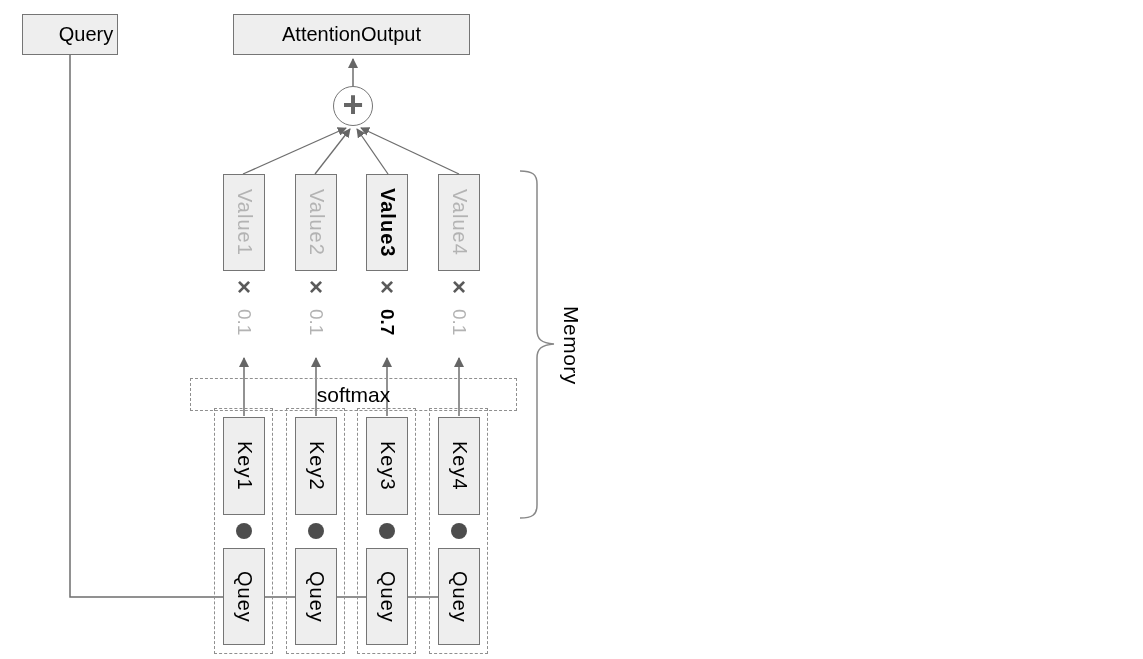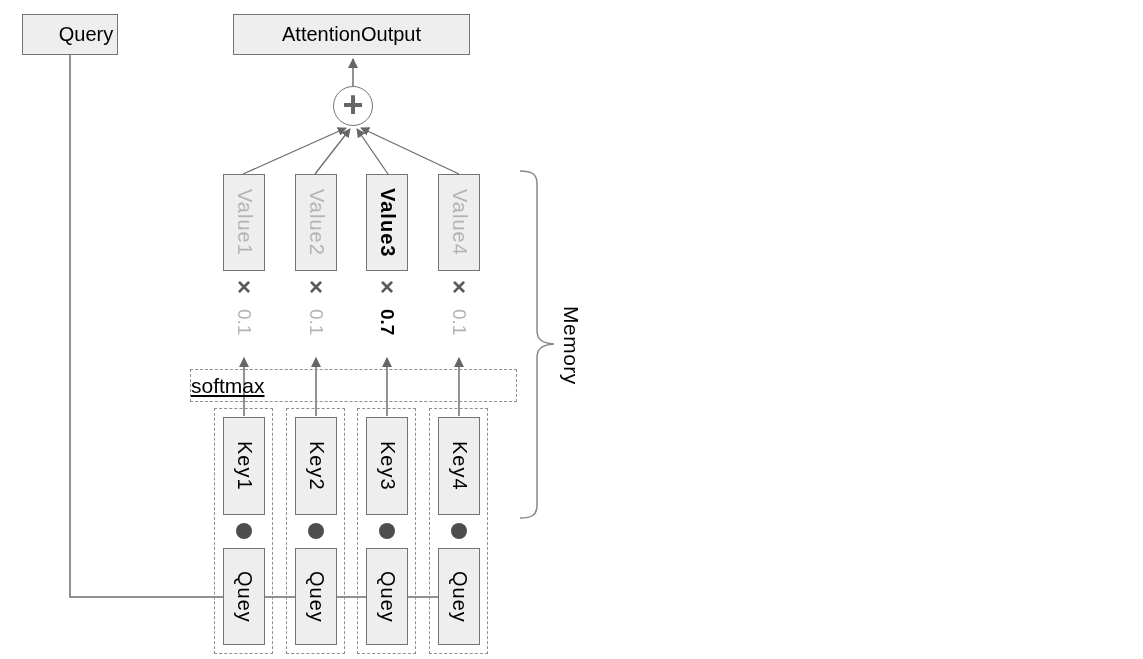--- a/index.html
+++ b/index.html
@@ -42,24 +42,24 @@
     display:flex;align-items:center;justify-content:center;
     font-size:24px;font-weight:bold;color:#5a5a5a;z-index:2;
   }
   .weight{
     position:absolute;top:299px;width:24px;height:46px;
     display:flex;align-items:center;justify-content:center;
     z-index:2;
   }
   .weight .vtext{font-size:19px;letter-spacing:0;}
   .softmax{
-    position:absolute;left:190px;top:369px;width:327px;height:33px;
+    position:absolute;left:190px;top:378px;width:327px;height:33px;
     border:1.4px dashed #8f8f8f;box-sizing:border-box;
-    display:flex;align-items:center;justify-content:flex-start;
-    background:transparent;z-index:1;text-decoration:underline;
+    display:flex;align-items:center;justify-content:center;
+    background:transparent;z-index:1;
   }
   .softmax-label{font-size:21px;color:#000;}
   .mem-col{
     position:absolute;top:408px;width:59px;height:246px;
     border:1.4px dashed #8f8f8f;box-sizing:border-box;
     background:transparent;z-index:1;
   }
   .dot{
     position:absolute;top:523px;width:16px;height:16px;border-radius:50%;
     background:#4d4d4d;z-index:2;

